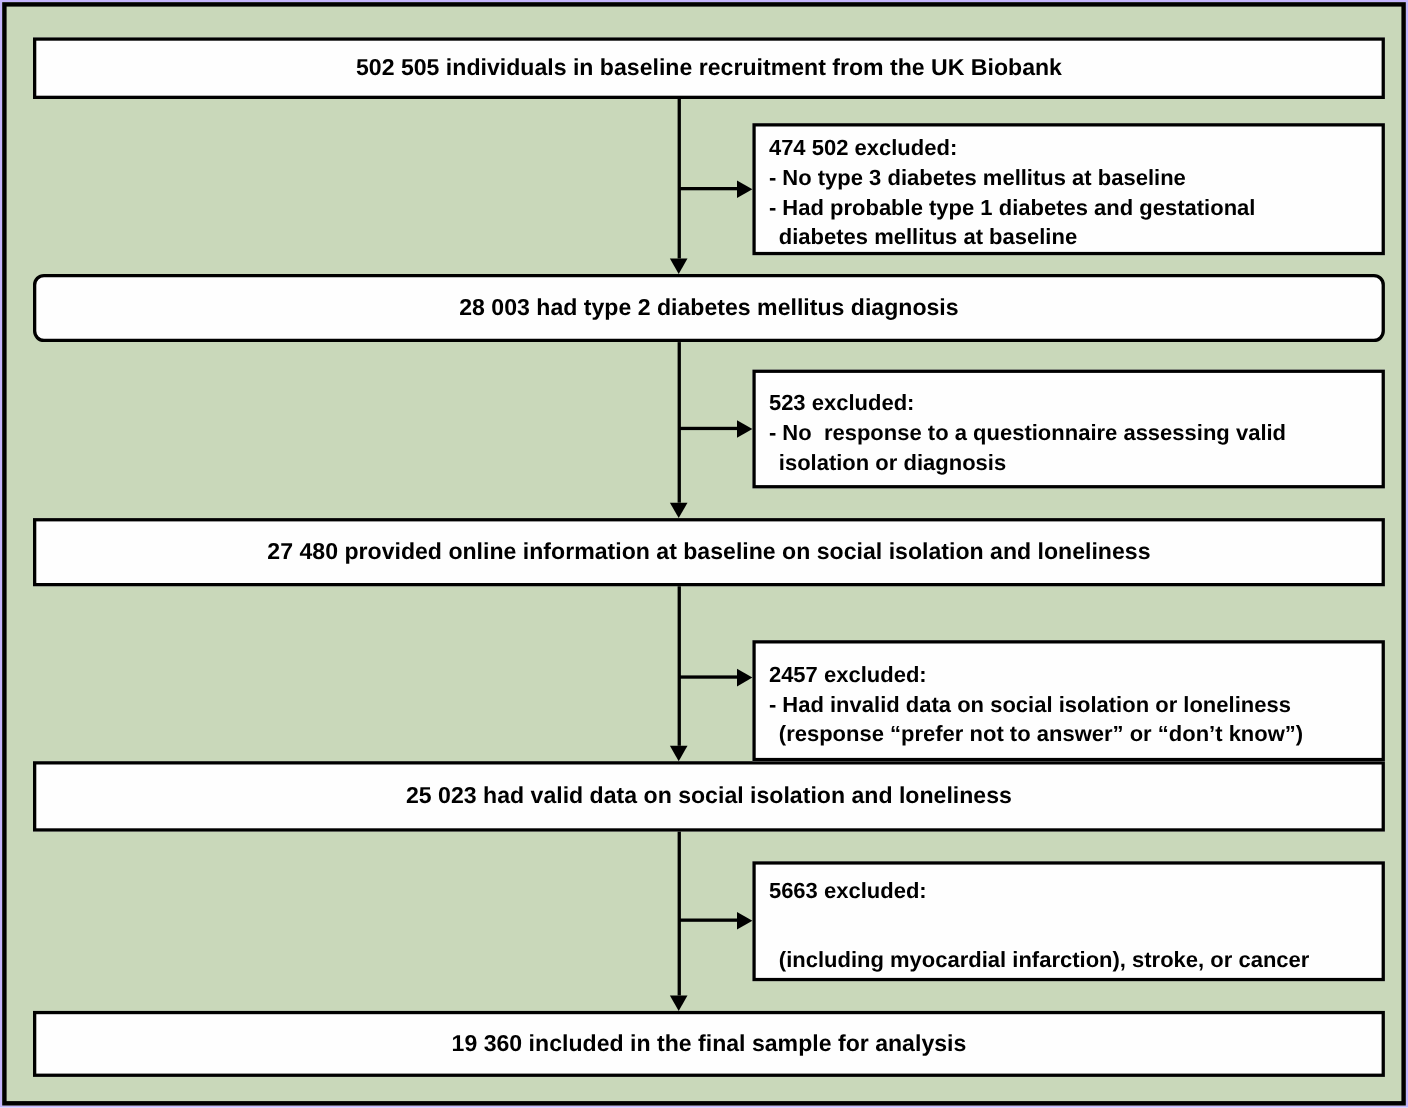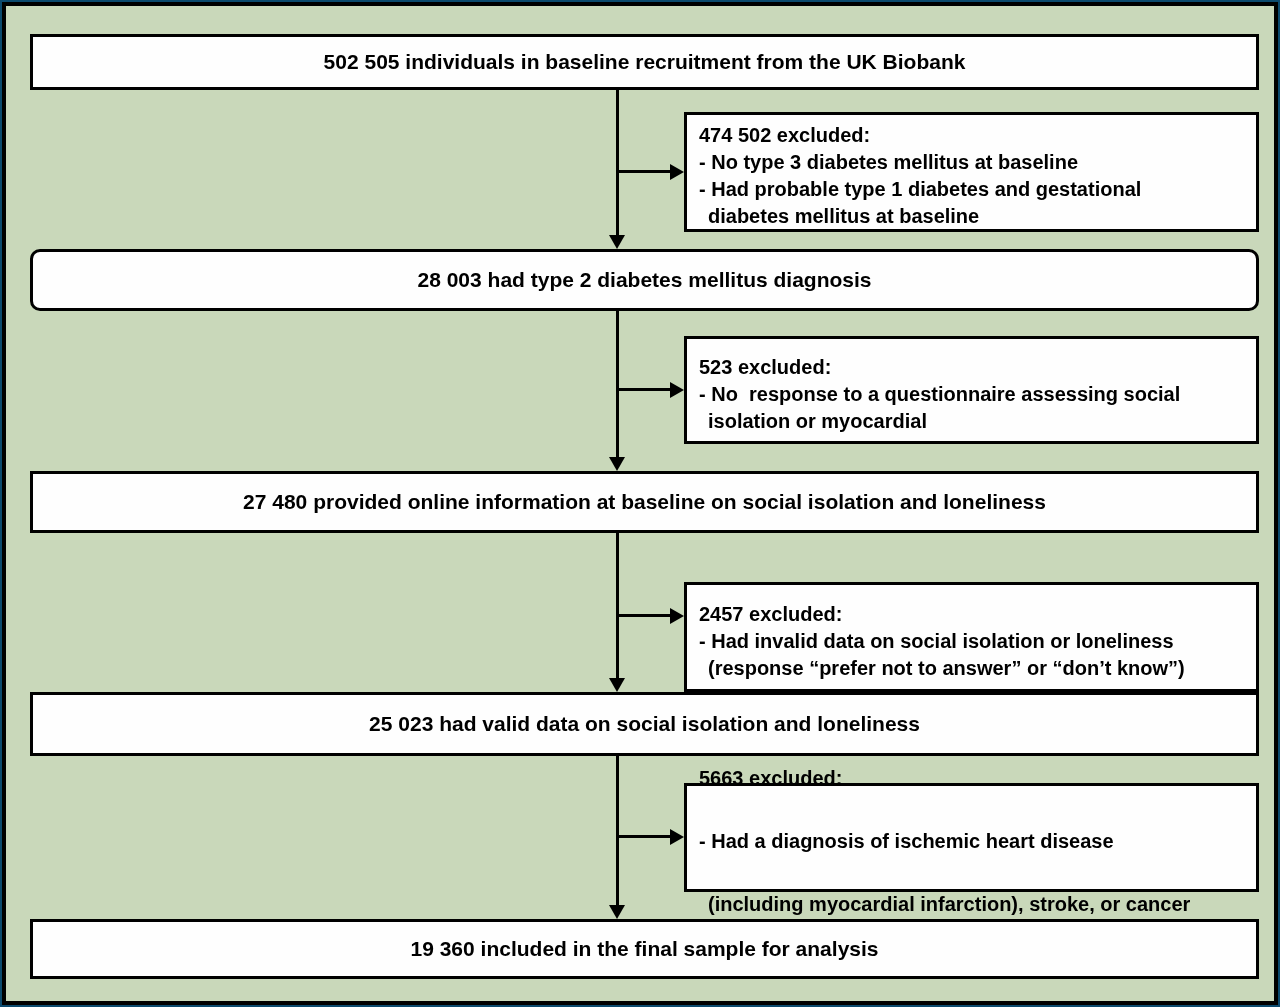--- a/index.html
+++ b/index.html
@@ -5,21 +5,21 @@
   html, body {
     margin: 0;
     padding: 0;
     background: #ffffff;
     font-family: "Liberation Sans", sans-serif;
   }
   .canvas {
     position: relative;
     width: 1280px;
     height: 1007px;
-    background: #0c4a6e;
+    background: #c4b5fd;
     overflow: hidden;
   }
   .frame {
     position: absolute;
     left: 2px;
     top: 2px;
     width: 1268px;
     height: 995px;
     border: 4px solid #000000;
     background: #c9d8ba;
@@ -140,33 +140,32 @@
 
     <div class="box excl-box" id="eb1">
       <div class="x-line">474 502 excluded:</div>
       <div class="x-line">- No type 3 diabetes mellitus at baseline</div>
       <div class="x-line">- Had probable type 1 diabetes and gestational</div>
       <div class="x-line cont">diabetes mellitus at baseline</div>
     </div>
 
     <div class="box excl-box" id="eb2">
       <div class="x-line">523 excluded:</div>
-      <div class="x-line">- No  response to a questionnaire assessing social</div>
-      <div class="x-line cont">isolation or myocardial</div>
+      <div class="x-line">- No  response to a questionnaire assessing valid</div>
+      <div class="x-line cont">isolation or diagnosis</div>
     </div>
 
     <div class="box excl-box" id="eb3">
       <div class="x-line">2457 excluded:</div>
       <div class="x-line">- Had invalid data on social isolation or loneliness</div>
       <div class="x-line cont">(response “prefer not to answer” or “don’t know”)</div>
     </div>
 
     <div class="box excl-box" id="eb4">
       <div class="x-line">5663 excluded:</div>
-      <div class="x-line">- Had a diagnosis of ischemic heart disease</div>
       <div class="x-line cont">(including myocardial infarction), stroke, or cancer</div>
     </div>
 
     <div class="vline" id="v1"></div>
     <div class="arrow-down" id="a1"></div>
 
     <div class="vline" id="v2"></div>
     <div class="arrow-down" id="a2"></div>
 
     <div class="vline" id="v3"></div>

